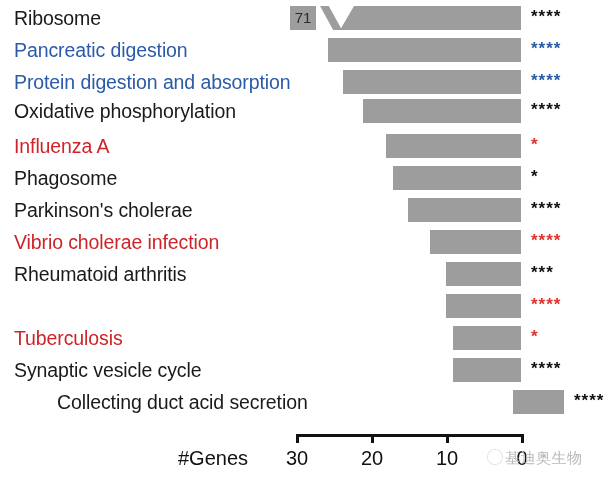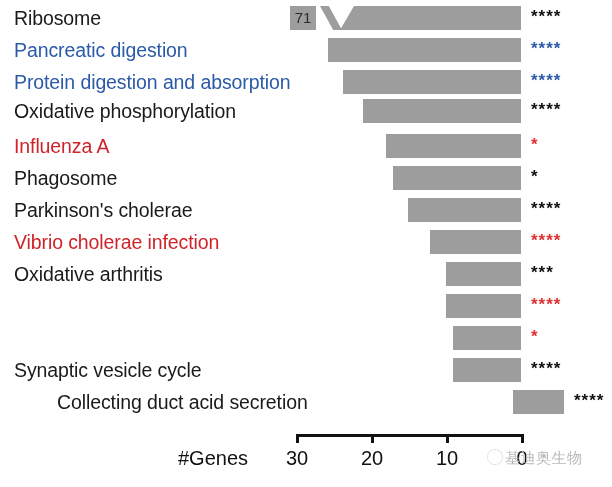--- a/index.html
+++ b/index.html
@@ -187,29 +187,30 @@
         <div class="cat-label ">Parkinson's cholerae</div>
         <div class="bar" style="left: 408px; width: 113px;"></div>
         <div class="stars ">****</div>
       </div>
       <div class="row" style="top: 226px;">
         <div class="cat-label red">Vibrio cholerae infection</div>
         <div class="bar" style="left: 430px; width: 91px;"></div>
         <div class="stars red">****</div>
       </div>
       <div class="row" style="top: 258px;">
-        <div class="cat-label ">Oxidative arthritis</div>
+        <div class="cat-label ">Rheumatoid arthritis</div>
         <div class="bar" style="left: 446px; width: 75px;"></div>
         <div class="stars ">***</div>
       </div>
       <div class="row" style="top: 290px;">
         <div class="bar" style="left: 446px; width: 75px;"></div>
         <div class="stars red">****</div>
       </div>
       <div class="row" style="top: 322px;">
+        <div class="cat-label red">Tuberculosis</div>
         <div class="bar" style="left: 453px; width: 68px;"></div>
         <div class="stars red">*</div>
       </div>
       <div class="row" style="top: 354px;">
         <div class="cat-label ">Synaptic vesicle cycle</div>
         <div class="bar" style="left: 453px; width: 68px;"></div>
         <div class="stars ">****</div>
       </div>
       <div class="row" style="top: 386px; margin-left: 43px;">
         <div class="cat-label ">Collecting duct acid secretion</div>

